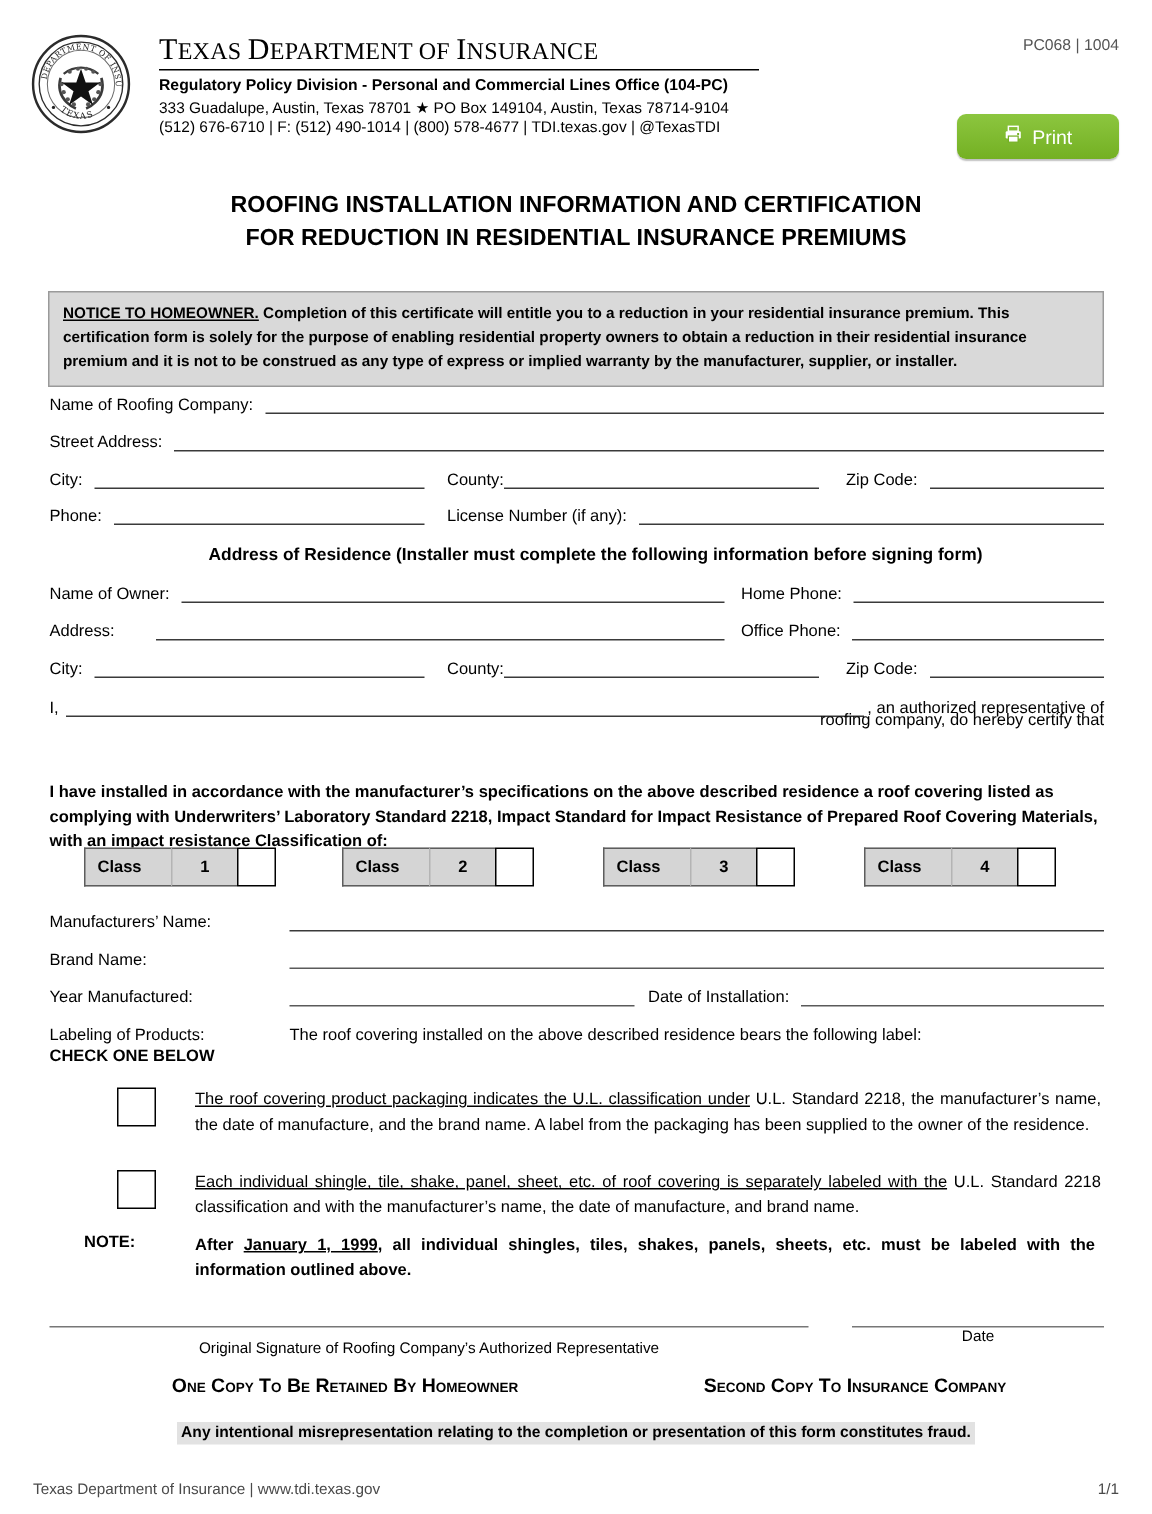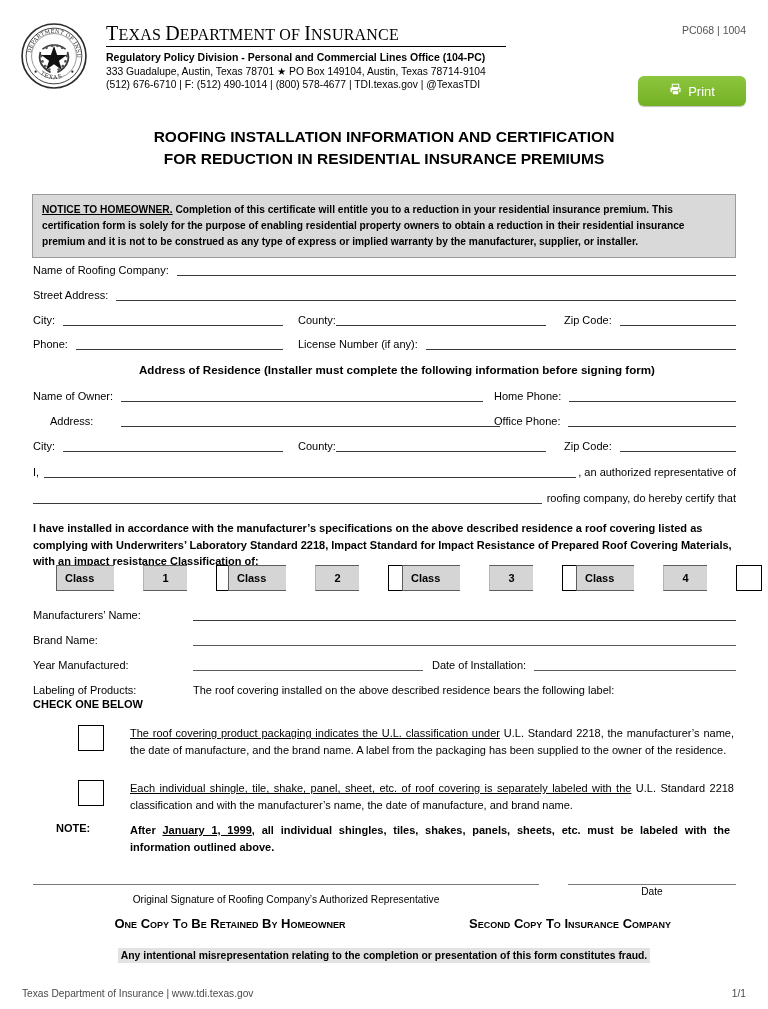--- a/index.html
+++ b/index.html
@@ -139,21 +139,20 @@
     line-height: 1.52;
   }
 
   
   .class-box {
     position: absolute;
     top: 565px;
     height: 26px;
     display: flex;
     align-items: stretch;
-    gap: 29px;
   }
   .class-word {
     background: #d5d5d5;
     border: 1px solid #5d5d5d;
     border-right: none;
     width: 58px;
     display: flex; align-items: center;
     padding-left: 8px;
     font-weight: bold; font-size: 11px;
   }
@@ -357,21 +356,21 @@
 
   <div class="row" style="left:33px; top:384px; width:450px;">
     <span class="lbl">Name of Owner:</span>
     <span class="rule" style="flex:1; margin-left:8px;"></span>
   </div>
   <div class="row" style="left:494px; top:384px; width:242px;">
     <span class="lbl">Home Phone:</span>
     <span class="rule" style="flex:1; margin-left:8px;"></span>
   </div>
 
-  <div class="row" style="left:50px; top:409px; width:450px;gap:20px;">
+  <div class="row" style="left:33px; top:409px; width:450px;gap:20px;">
     <span class="lbl">Address:</span>
     <span class="rule" style="flex:1; margin-left:8px;"></span>
   </div>
   <div class="row" style="left:494px; top:409px; width:242px;">
     <span class="lbl">Office Phone:</span>
     <span class="rule" style="flex:1; margin-left:8px;"></span>
   </div>
 
   <div class="row" style="left:33px; top:434px; width:250px;">
     <span class="lbl">City:</span>
@@ -384,21 +383,21 @@
   <div class="row" style="left:564px; top:434px; width:172px;">
     <span class="lbl">Zip Code:</span>
     <span class="rule" style="flex:1; margin-left:8px;"></span>
   </div>
 
   <div class="row" style="left:33px; top:460px; width:703px;">
     <span class="lbl">I,</span>
     <span class="rule" style="flex:1; margin-left:5px;"></span>
     <span class="lbl" style="margin-left:2px;">, an authorized representative of</span>
   </div>
-  <div class="row" style="left:33px; top:486px; width:703px;">
+  <div class="row" style="left:33px; top:468px; width:703px;flex-direction:column;">
     <span class="rule" style="flex:1;"></span>
     <span class="lbl" style="margin-left:5px;">roofing company, do hereby certify that</span>
   </div>
 
   <div id="cert-para">I have installed in accordance with the manufacturer’s specifications on the above described residence a roof covering listed as complying with Underwriters’ Laboratory Standard 2218, Impact Standard for Impact Resistance of Prepared Roof Covering Materials, with an impact resistance Classification of:</div>
 
   <div class="class-box" style="left:56px;">
     <div class="class-word">Class</div>
     <div class="class-num">1</div>
     <div class="class-check"></div>

